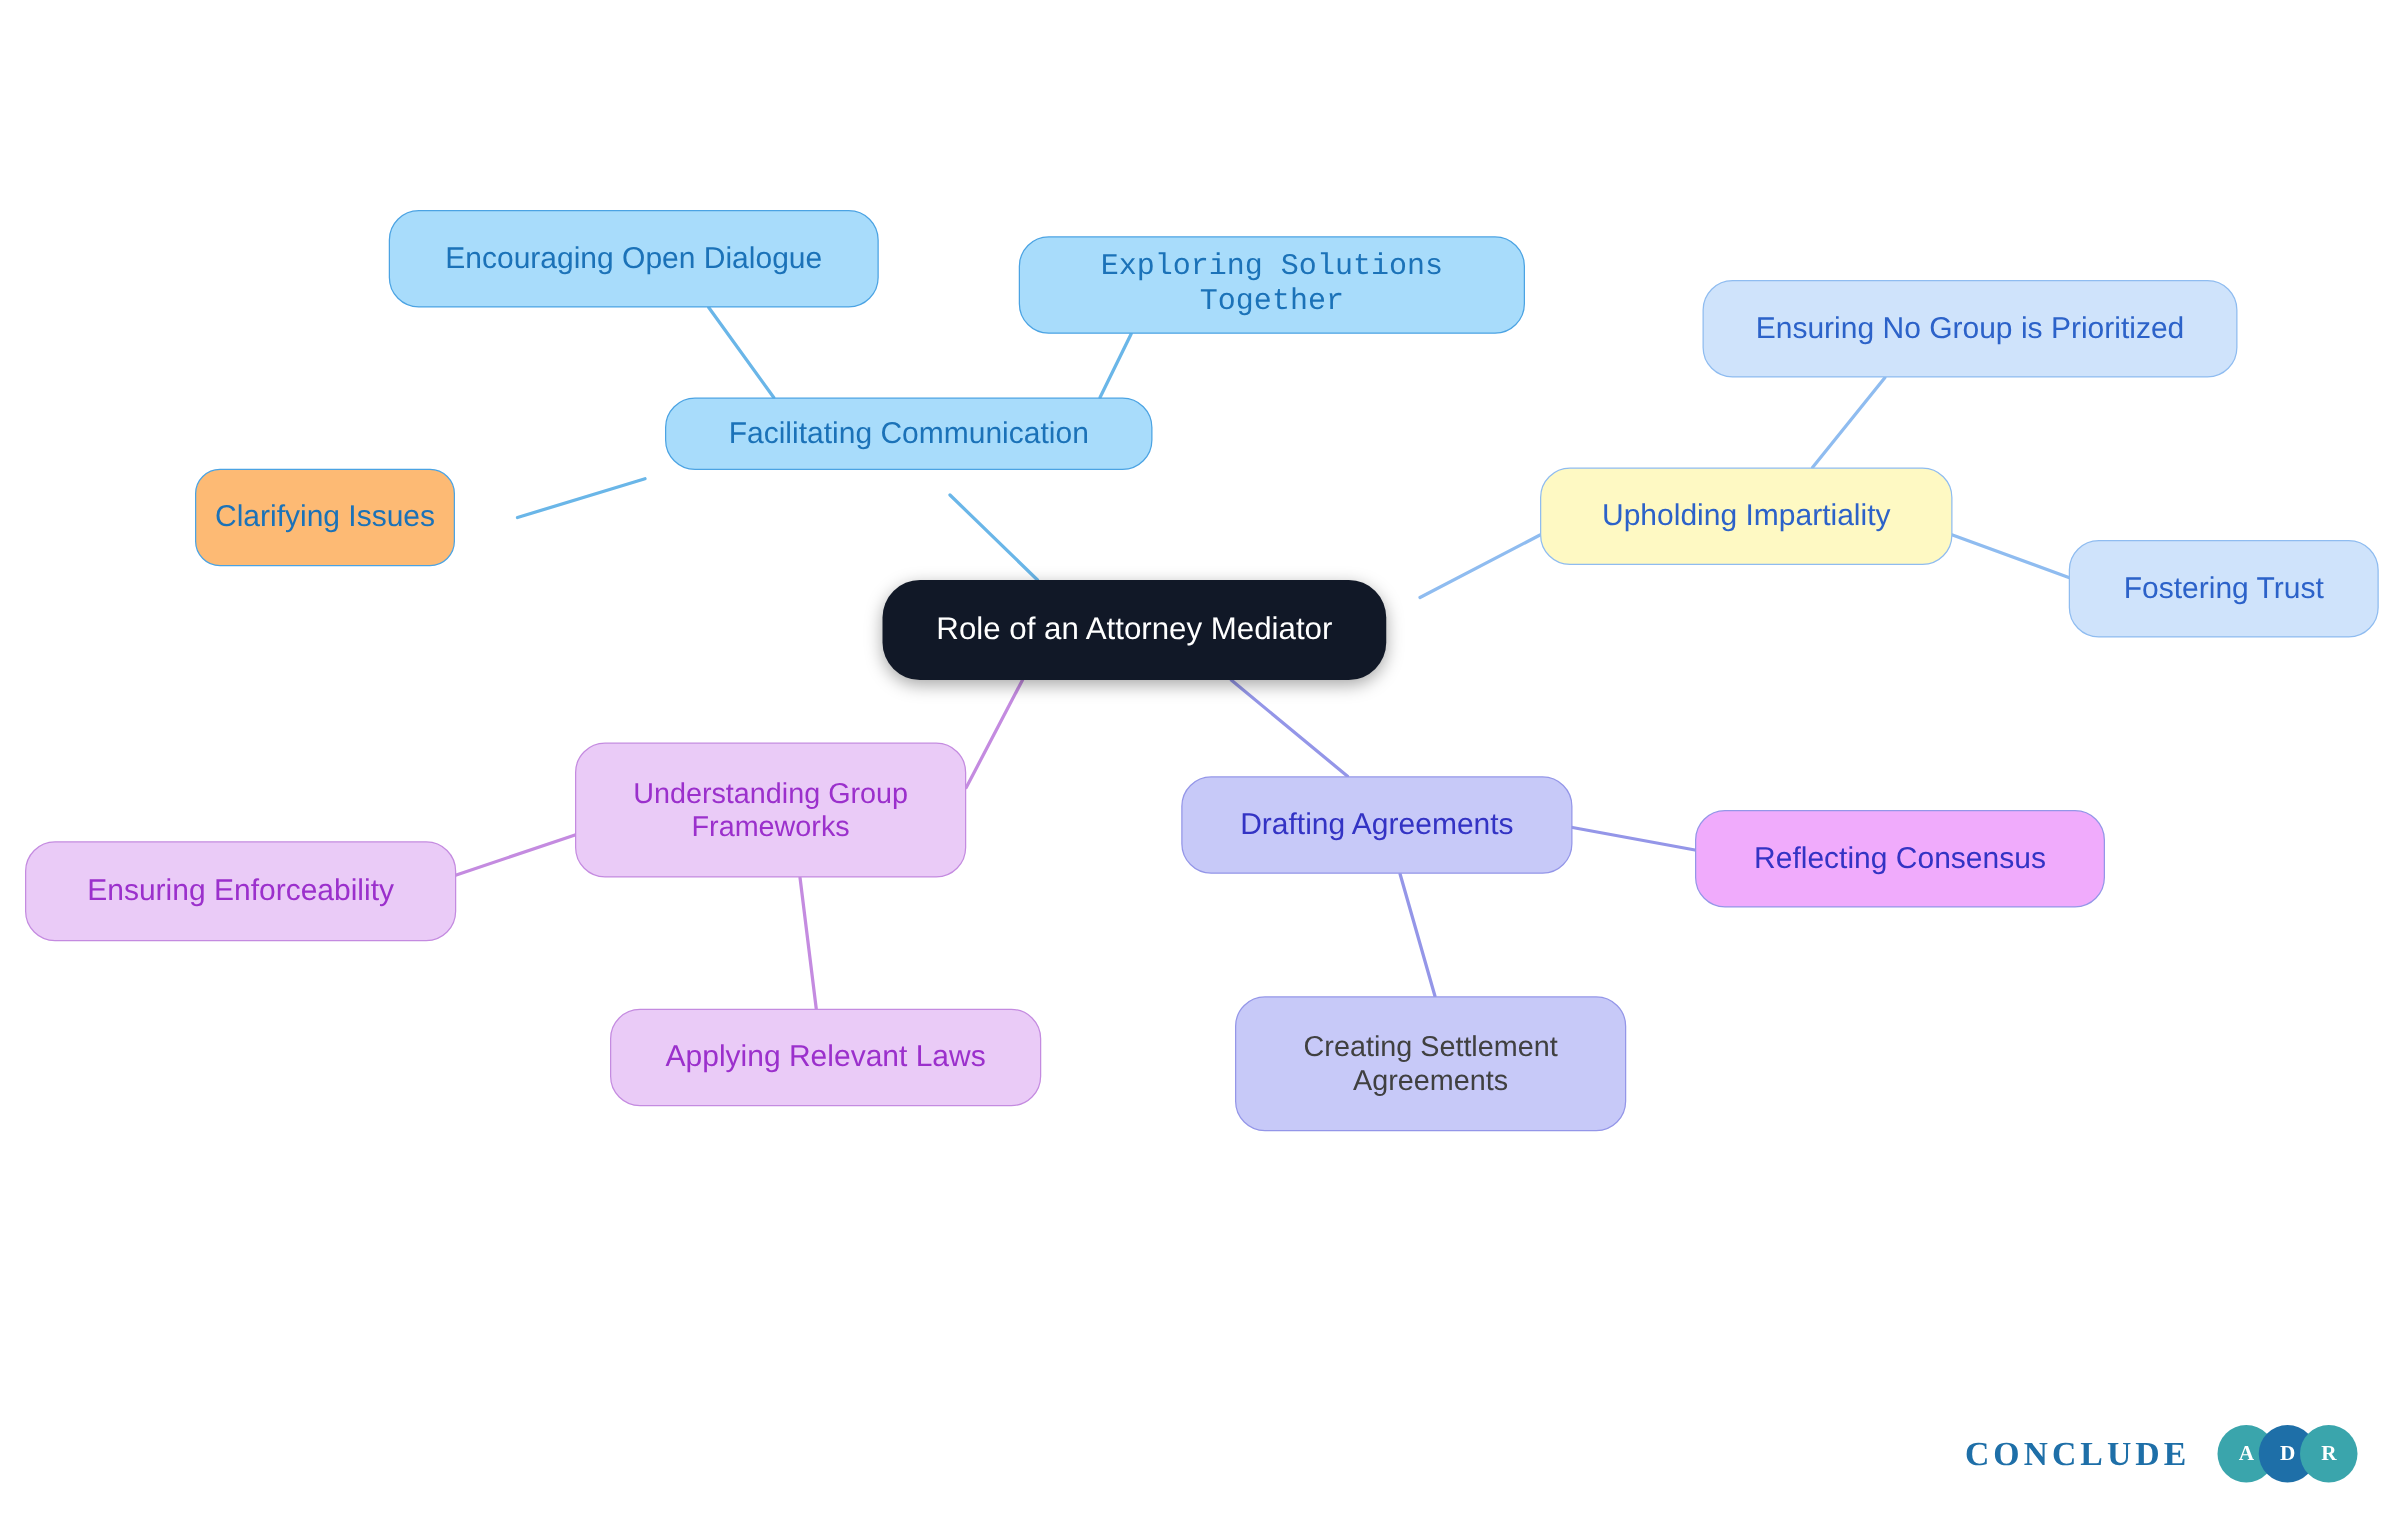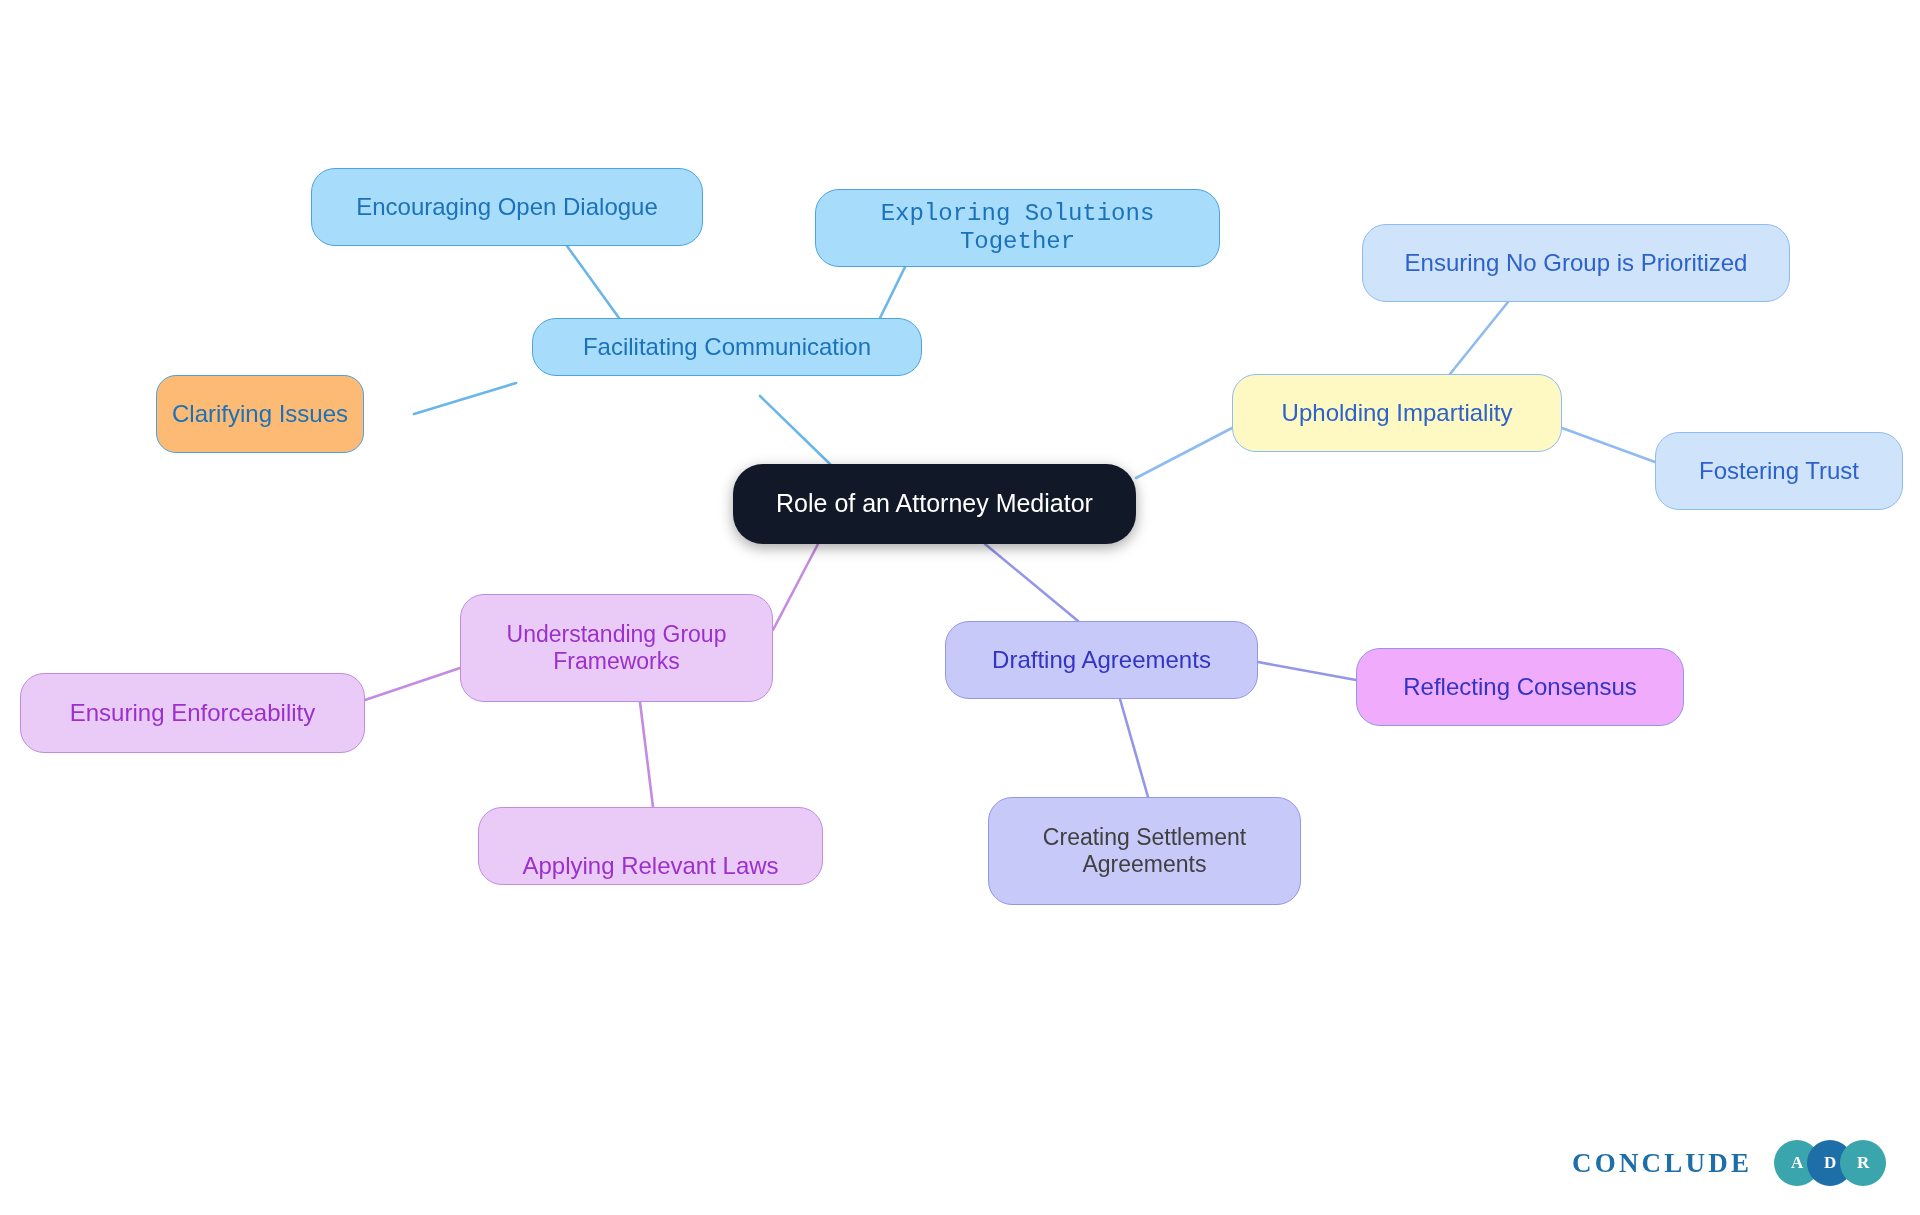--- a/index.html
+++ b/index.html
@@ -94,32 +94,32 @@
       <line x1="1450" y1="374" x2="1508" y2="302" stroke="#8FBCF0" stroke-width="2.6" stroke-linecap="round"></line>
       <line x1="1562" y1="428" x2="1655" y2="462" stroke="#8FBCF0" stroke-width="2.6" stroke-linecap="round"></line>
       <line x1="818" y1="544" x2="773" y2="630" stroke="#C48BE0" stroke-width="2.6" stroke-linecap="round"></line>
       <line x1="460" y1="668" x2="365" y2="700" stroke="#C48BE0" stroke-width="2.6" stroke-linecap="round"></line>
       <line x1="640" y1="702" x2="653" y2="807" stroke="#C48BE0" stroke-width="2.6" stroke-linecap="round"></line>
       <line x1="985" y1="544" x2="1078" y2="621" stroke="#9496E8" stroke-width="2.6" stroke-linecap="round"></line>
       <line x1="1258" y1="662" x2="1356" y2="680" stroke="#9496E8" stroke-width="2.6" stroke-linecap="round"></line>
       <line x1="1120" y1="699" x2="1148" y2="797" stroke="#9496E8" stroke-width="2.6" stroke-linecap="round"></line>
     </svg>
   <div id="nodes">
-      <div class="node root" style="left: 733px; top: 464px; width: 403px; height: 80px; background: rgb(17, 24, 39); color: rgb(255, 255, 255); font-size: 25px;"><span>Role of an Attorney Mediator</span></div>
+      <div class="node root" style="left: 706px; top: 464px; width: 403px; height: 80px; background: rgb(17, 24, 39); color: rgb(255, 255, 255); font-size: 25px;"><span>Role of an Attorney Mediator</span></div>
       <div class="node" style="left: 516px; top: 318px; width: 390px; height: 58px; background: rgb(168, 220, 251); color: rgb(27, 114, 184); font-size: 24px; border-color: rgb(75, 163, 227); margin-left: 16px;"><span>Facilitating Communication</span></div>
       <div class="node" style="left: 311px; top: 168px; width: 392px; height: 78px; background: rgb(168, 220, 251); color: rgb(27, 114, 184); font-size: 24px; border-color: rgb(75, 163, 227);"><span>Encouraging Open Dialogue</span></div>
       <div class="node" style="left: 815px; top: 189px; width: 405px; height: 78px; background: rgb(168, 220, 251); color: rgb(27, 114, 184); font-size: 24px; border-color: rgb(75, 163, 227); font-family: Liberation Mono, monospace;"><span>Exploring Solutions Together</span></div>
       <div class="node" style="left: 156px; top: 375px; width: 208px; height: 78px; background: #fdba74; color: rgb(27, 114, 184); font-size: 24px; border-color: rgb(75, 163, 227); border-radius: 20px;"><span>Clarifying Issues</span></div>
       <div class="node" style="left: 1232px; top: 374px; width: 330px; height: 78px; background: #fef9c3; color: rgb(44, 98, 201); font-size: 24px; border-color: rgb(143, 188, 240);"><span>Upholding Impartiality</span></div>
       <div class="node" style="left: 1362px; top: 224px; width: 428px; height: 78px; background: rgb(207, 227, 251); color: rgb(44, 98, 201); font-size: 24px; border-color: rgb(143, 188, 240);"><span>Ensuring No Group is Prioritized</span></div>
       <div class="node" style="left: 1655px; top: 432px; width: 248px; height: 78px; background: rgb(207, 227, 251); color: rgb(44, 98, 201); font-size: 24px; border-color: rgb(143, 188, 240);"><span>Fostering Trust</span></div>
       <div class="node" style="left: 460px; top: 594px; width: 313px; height: 108px; background: rgb(234, 203, 247); color: rgb(155, 48, 204); font-size: 23px; border-color: rgb(196, 139, 224);"><span>Understanding Group
 Frameworks</span></div>
       <div class="node" style="left: 20px; top: 673px; width: 345px; height: 80px; background: rgb(234, 203, 247); color: rgb(155, 48, 204); font-size: 24px; border-color: rgb(196, 139, 224);"><span>Ensuring Enforceability</span></div>
-      <div class="node" style="left: 478px; top: 807px; width: 345px; height: 78px; background: rgb(234, 203, 247); color: rgb(155, 48, 204); font-size: 24px; border-color: rgb(196, 139, 224); align-items: flex-end;"><span>Applying Relevant Laws</span></div>
+      <div class="node" style="left: 488px; top: 807px; width: 345px; height: 78px; background: rgb(234, 203, 247); color: rgb(155, 48, 204); font-size: 24px; border-color: rgb(196, 139, 224);"><span>Applying Relevant Laws</span></div>
       <div class="node" style="left: 945px; top: 621px; width: 313px; height: 78px; background: rgb(199, 201, 248); color: rgb(51, 51, 196); font-size: 24px; border-color: rgb(148, 150, 232);"><span>Drafting Agreements</span></div>
       <div class="node" style="left: 1356px; top: 648px; width: 328px; height: 78px; background: #f0abfc; color: rgb(51, 51, 196); font-size: 24px; border-color: rgb(148, 150, 232);"><span>Reflecting Consensus</span></div>
       <div class="node" style="left: 988px; top: 797px; width: 313px; height: 108px; background: rgb(199, 201, 248); color: #404040; font-size: 23px; border-color: rgb(148, 150, 232);"><span>Creating Settlement
 Agreements</span></div>
     </div>
 
   <div class="logo" style="left: 1572px; top: 1140px;">
     <span class="logo-word" style="color: rgb(30, 111, 168);">CONCLUDE</span>
     <span class="logo-circles">
         <span class="logo-circle lc0" style="background: rgb(58, 165, 172);">A</span>

